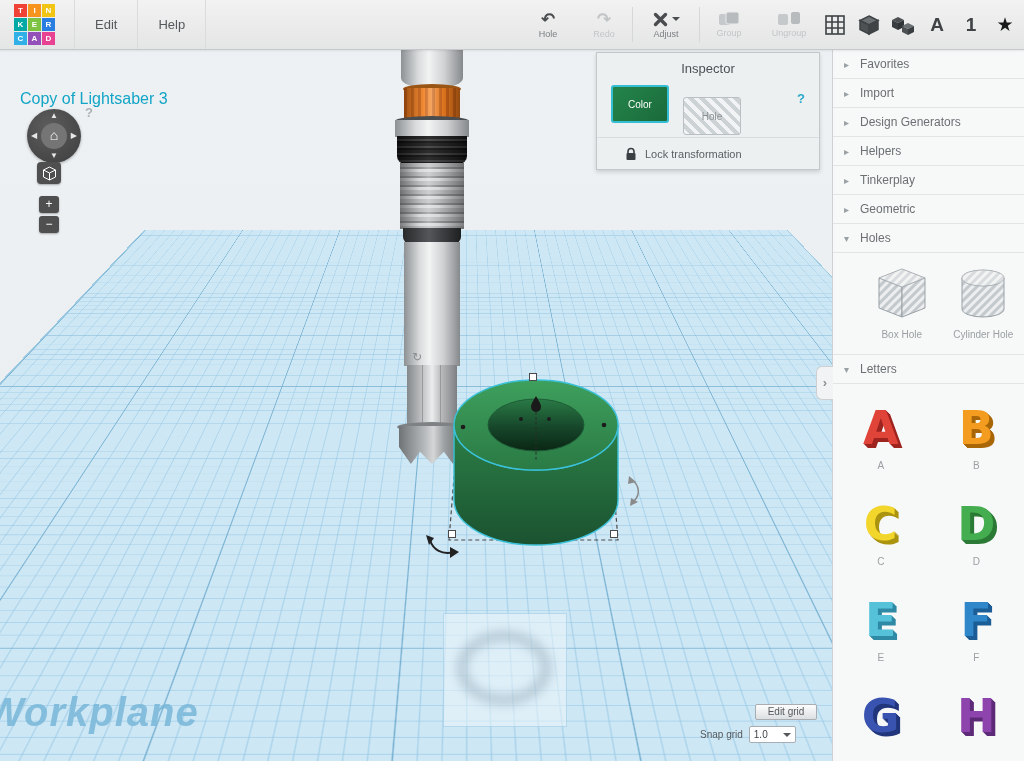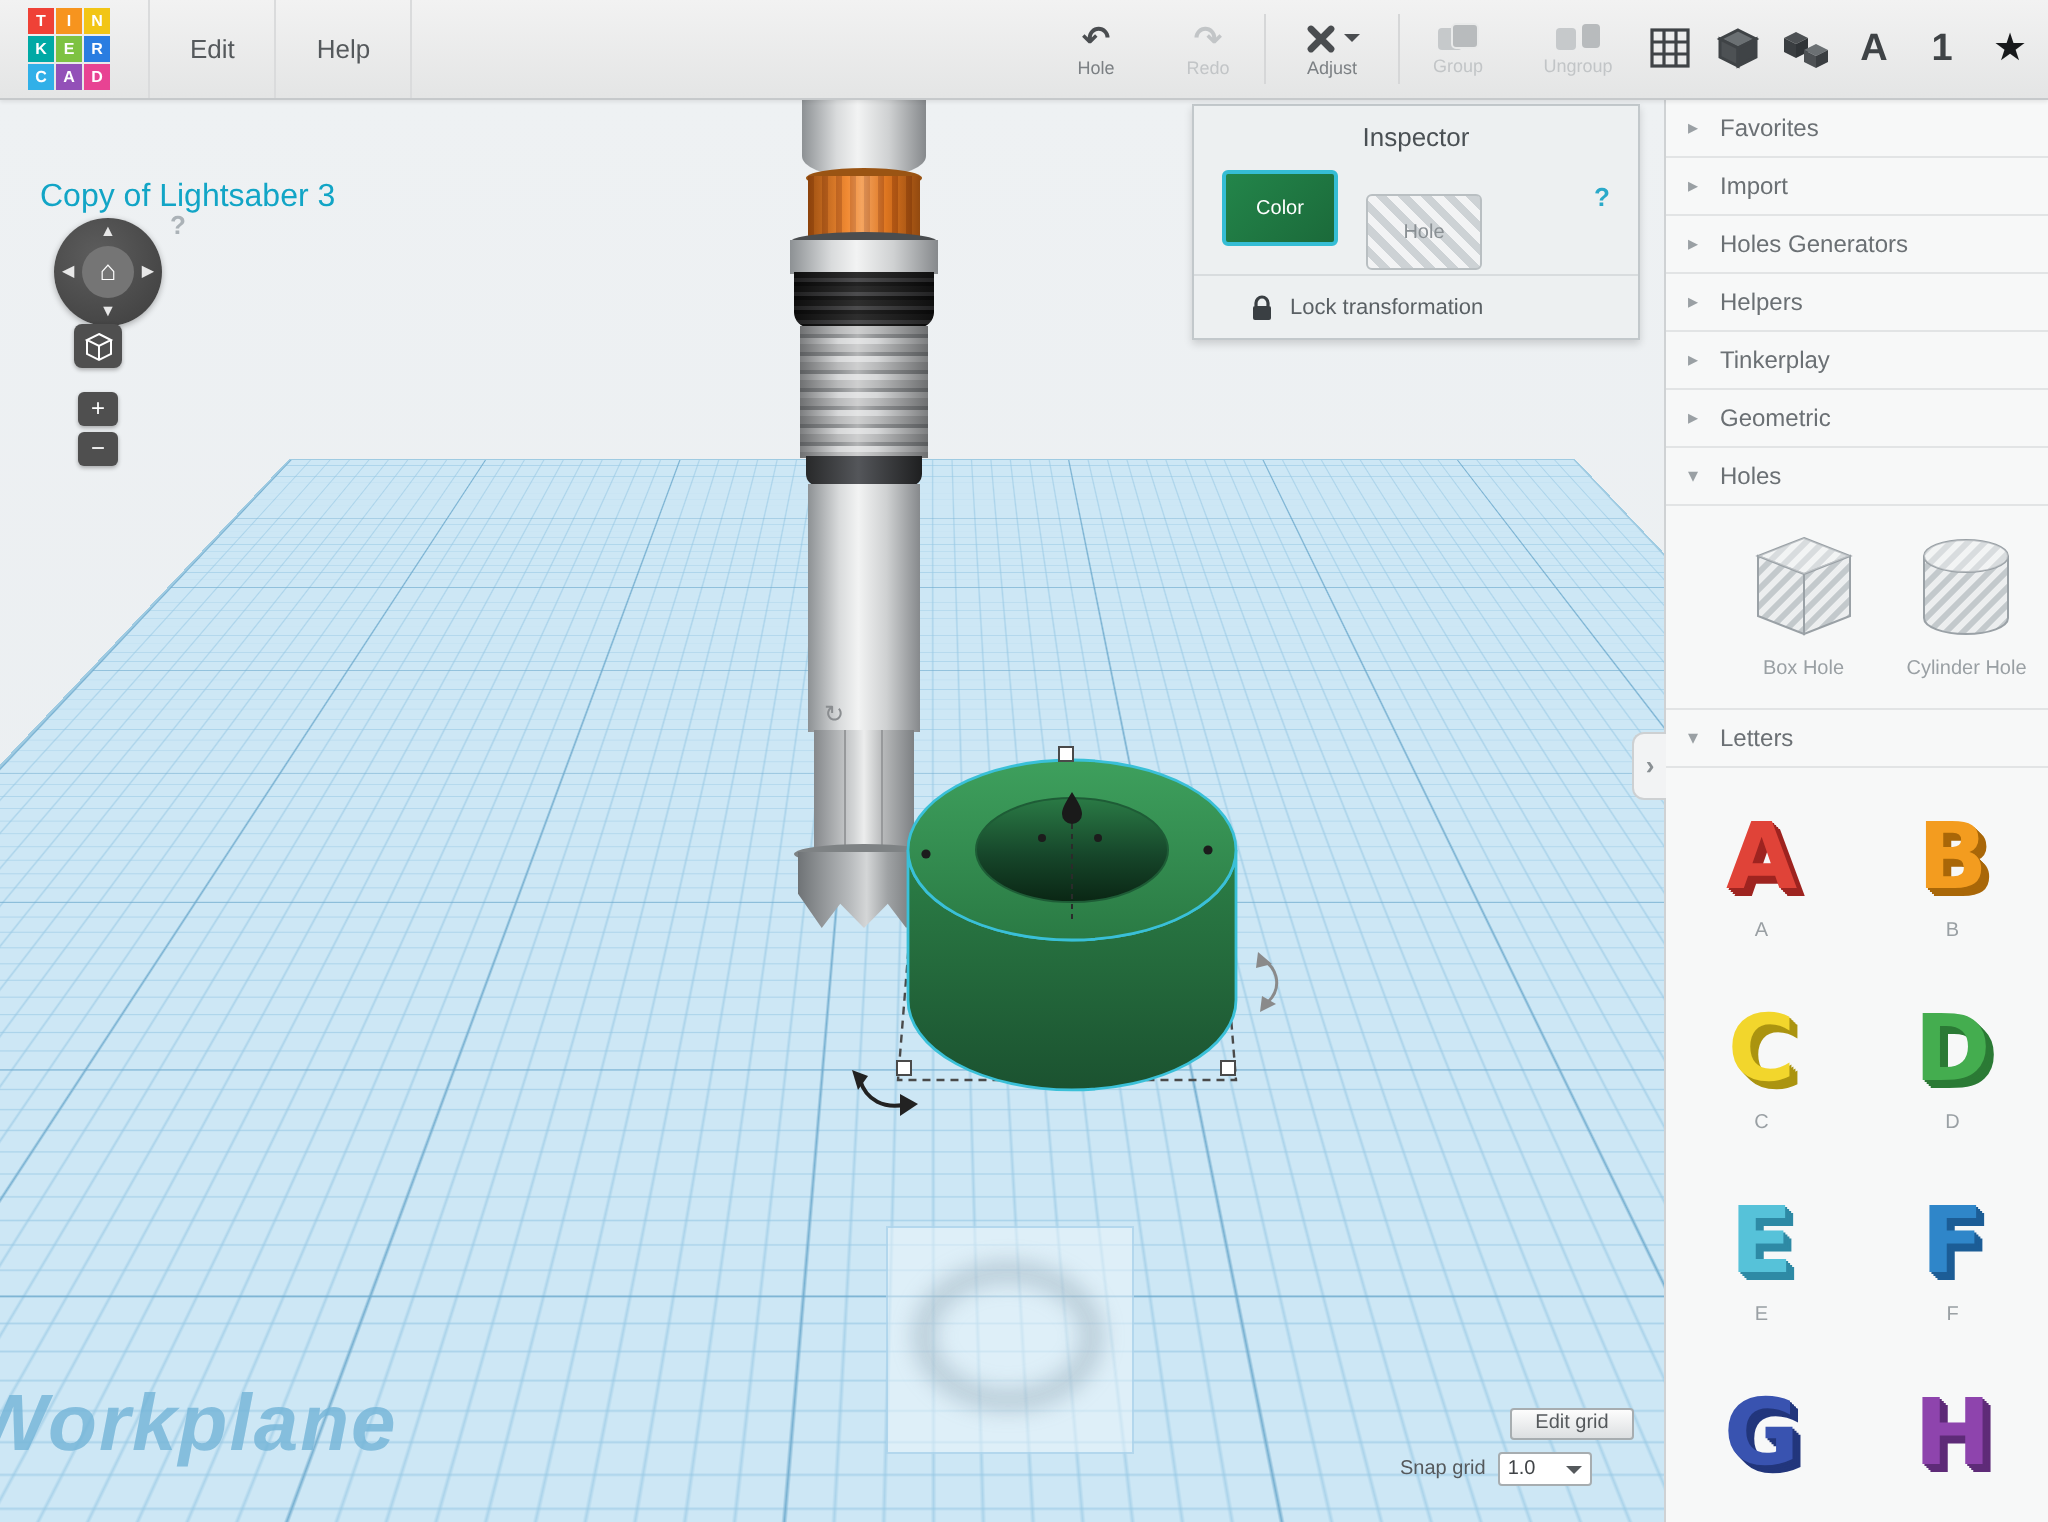--- a/index.html
+++ b/index.html
@@ -340,21 +340,21 @@
     <div class="section-header">
       <span class="chev">▸</span>
       <span>Favorites</span>
     </div>
     <div class="section-header">
       <span class="chev">▸</span>
       <span>Import</span>
     </div>
     <div class="section-header">
       <span class="chev">▸</span>
-      <span>Holes Generators</span>
+      <span>Design Generators</span>
     </div>
     <div class="section-header">
       <span class="chev">▸</span>
       <span>Helpers</span>
     </div>
     <div class="section-header">
       <span class="chev">▸</span>
       <span>Tinkerplay</span>
     </div>
     <div class="section-header">

